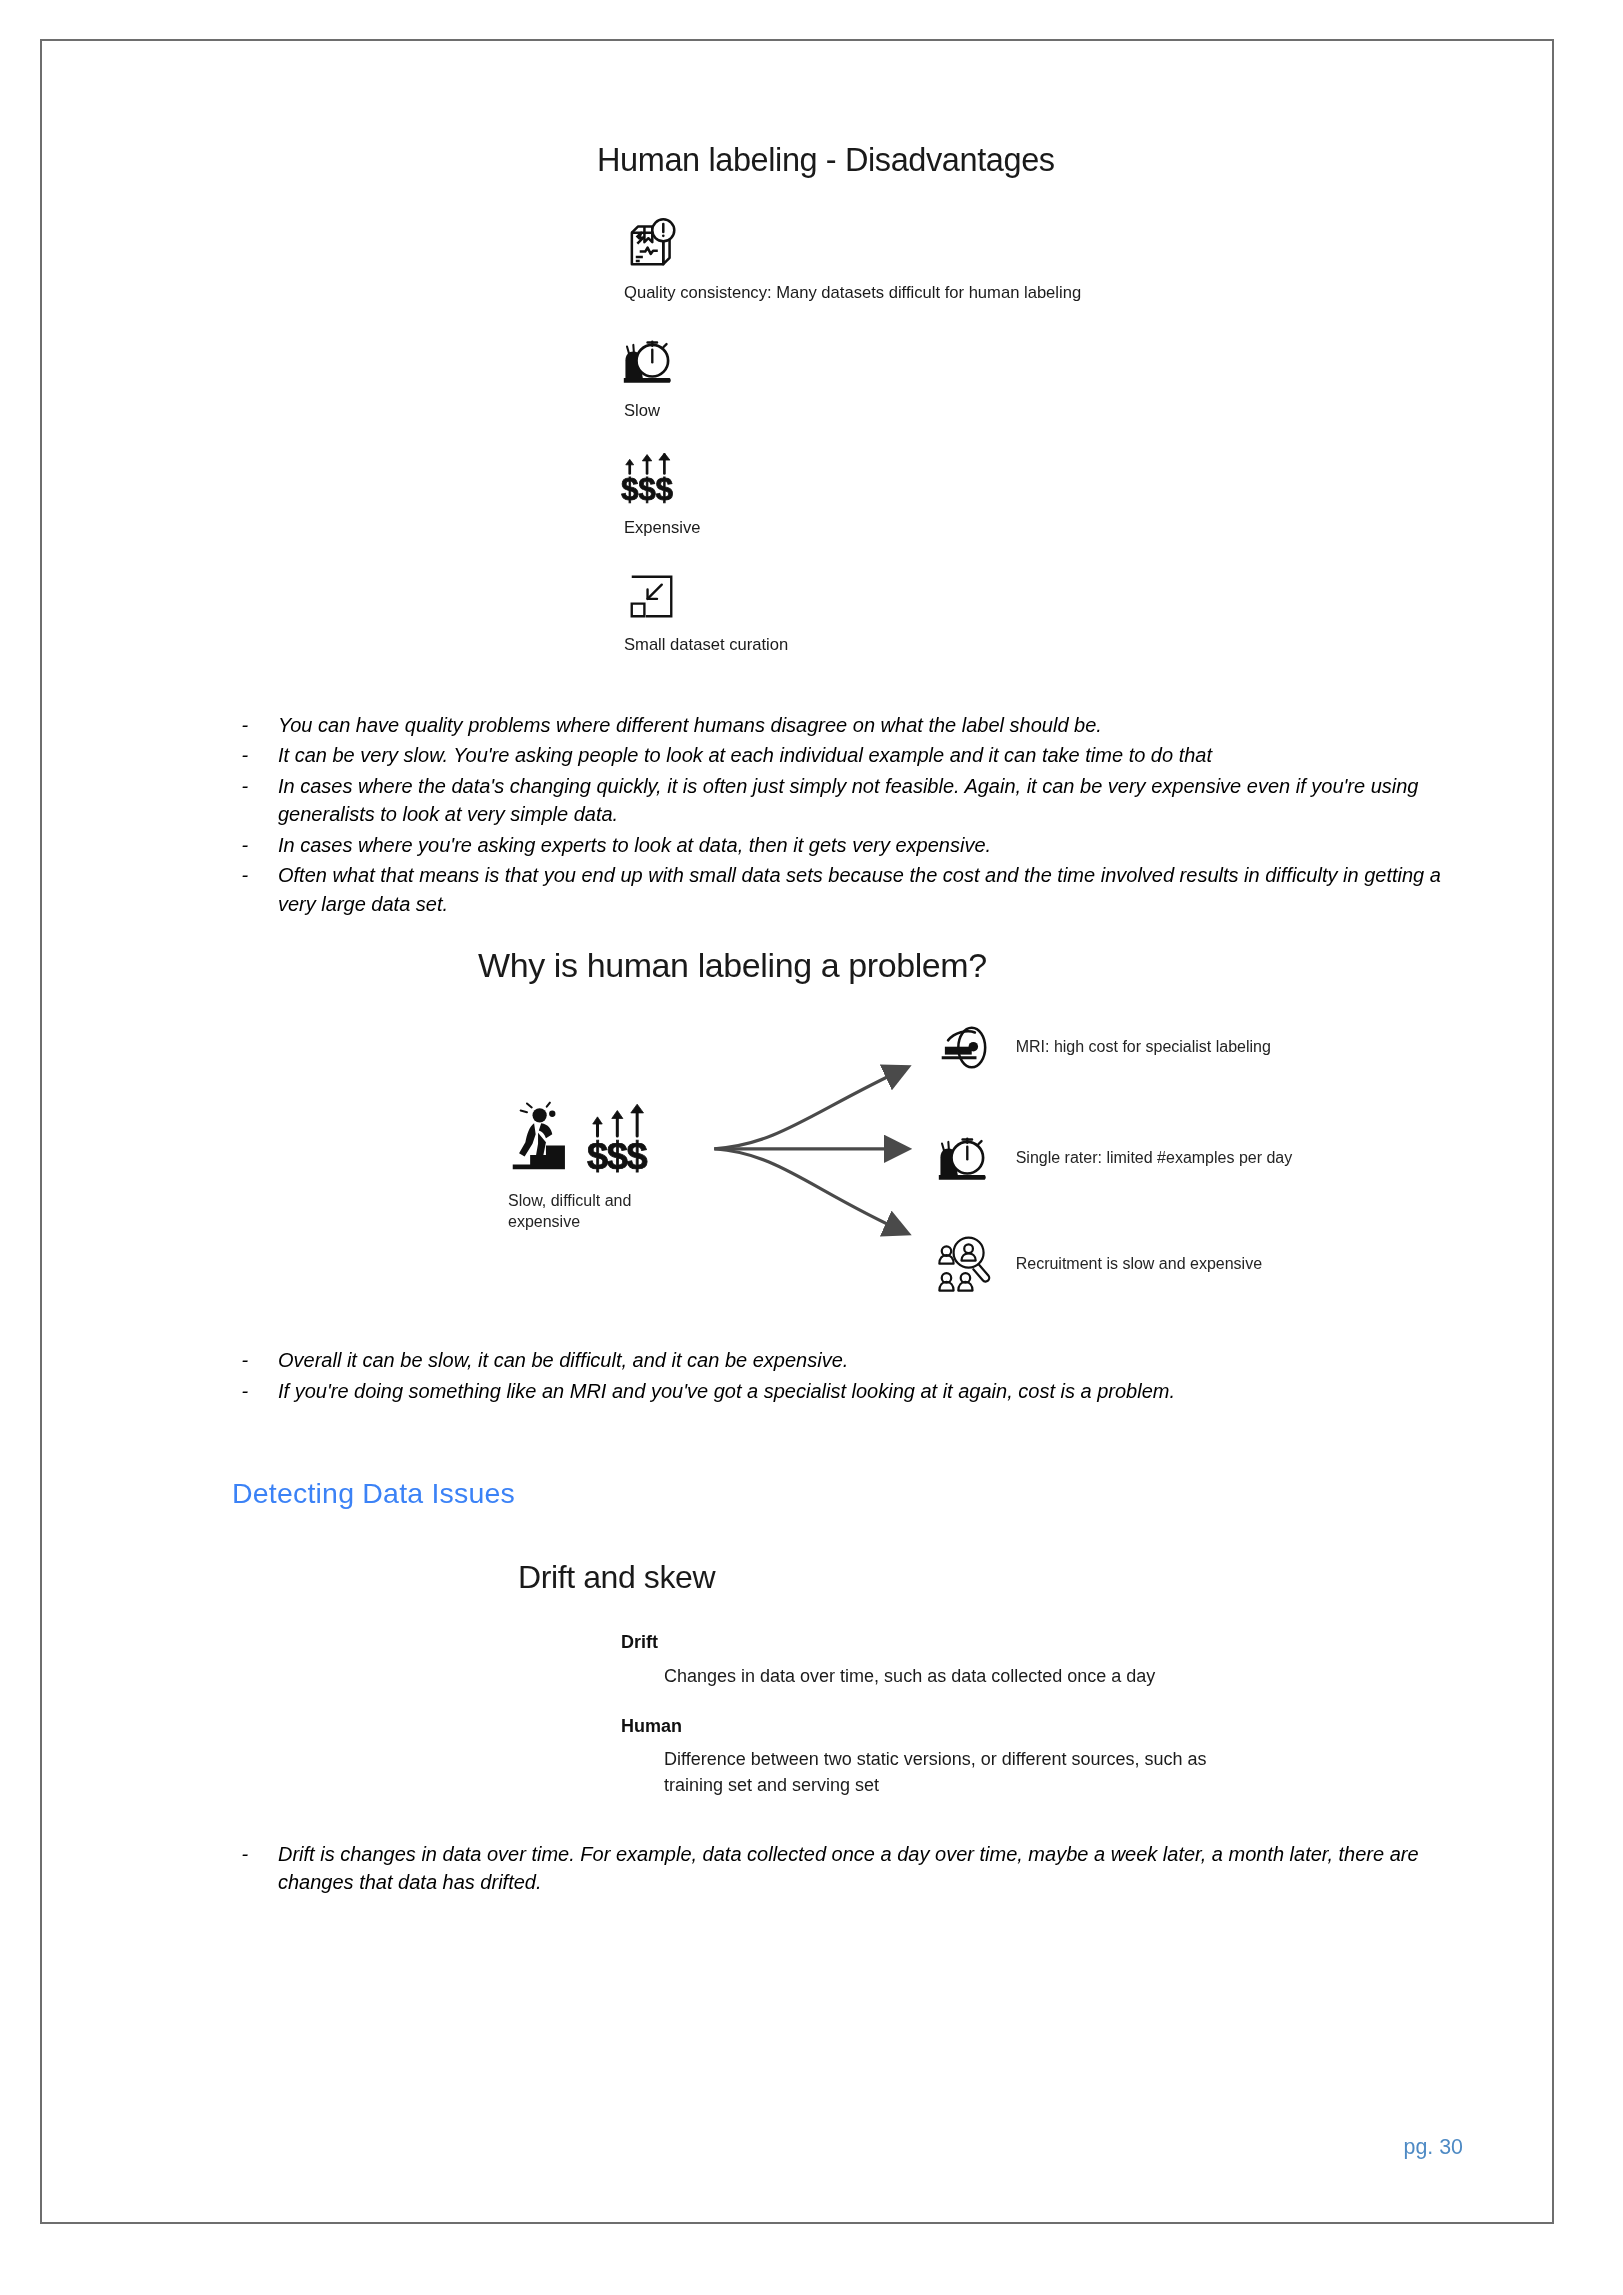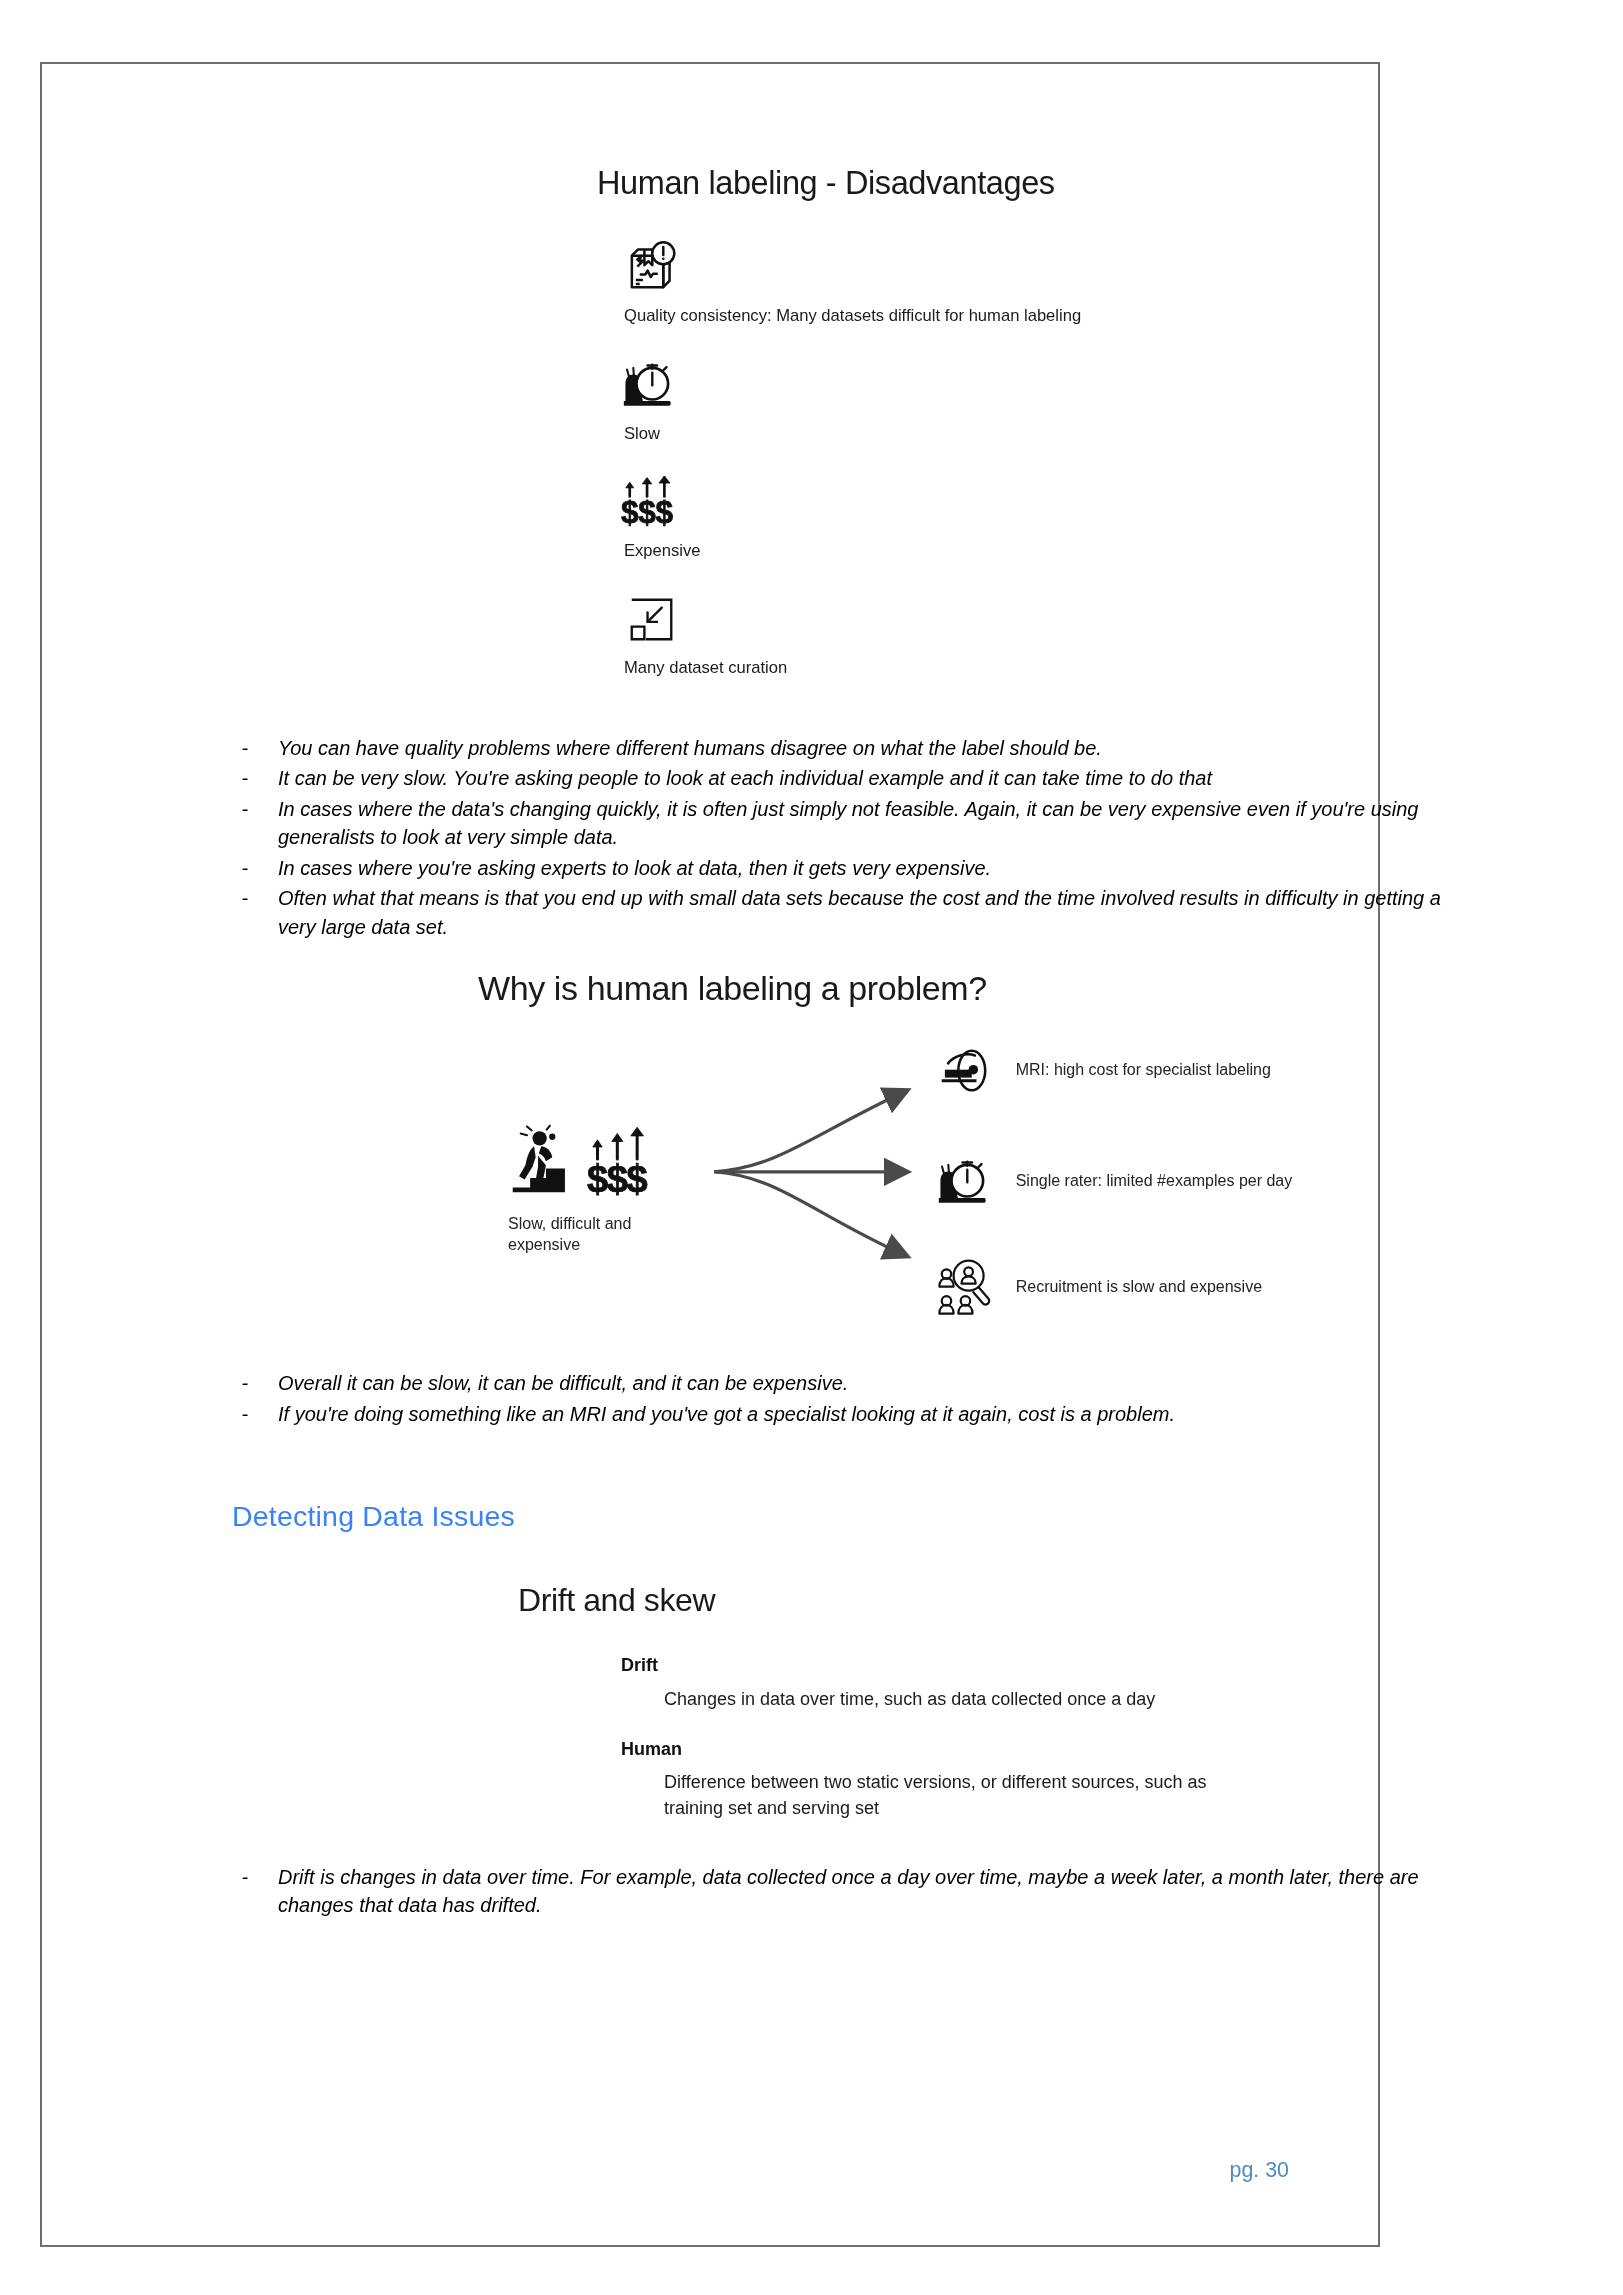--- a/index.html
+++ b/index.html
@@ -13,22 +13,22 @@
     font-family: "Liberation Sans", sans-serif;
     color: #000000;
     position: relative;
     overflow: hidden;
   }
 
   
   #page-frame {
     position: absolute;
     left: 40px;
-    top: 62px;
-    width: 1340px;
+    top: 39px;
+    width: 1514px;
     height: 2185px;
     border: 2.4px solid #6e6e6e;
     box-sizing: border-box;
     background: #ffffff;
   }
 
   #page-body {
     position: absolute;
     left: 190px;
     top: 95px;
@@ -299,21 +299,21 @@
         <span class="adv-icon">
           <svg width="49" height="49" viewBox="0 0 62 62">
             <g fill="none" stroke="#111" stroke-width="3">
               <path d="M6 6 H56 V56 H24"></path>
               <path d="M6 40 H22 V56 H6 Z"></path>
               <path d="M44 16 L26 34" stroke-linecap="round"></path>
               <path d="M26 34 l0 -12 M26 34 l12 0" stroke-linecap="round"></path>
             </g>
           </svg>
         </span>
-        <span class="adv-label">Many dataset curation</span>
+        <span class="adv-label">Small dataset curation</span>
       </div>
     </div>
 
     <div class="block-gap-sm"></div>
 
     <ul class="bullets">
       <li>You can have quality problems where different humans disagree on what the label should be.</li>
       <li>It can be very slow. You're asking people to look at each individual example and it can take time to do that</li>
       <li>In cases where the data's changing quickly, it is often just simply not feasible. Again, it can be very expensive even if you're using generalists to look at very simple data.</li>
       <li>In cases where you're asking experts to look at data, then it gets very expensive.</li>

